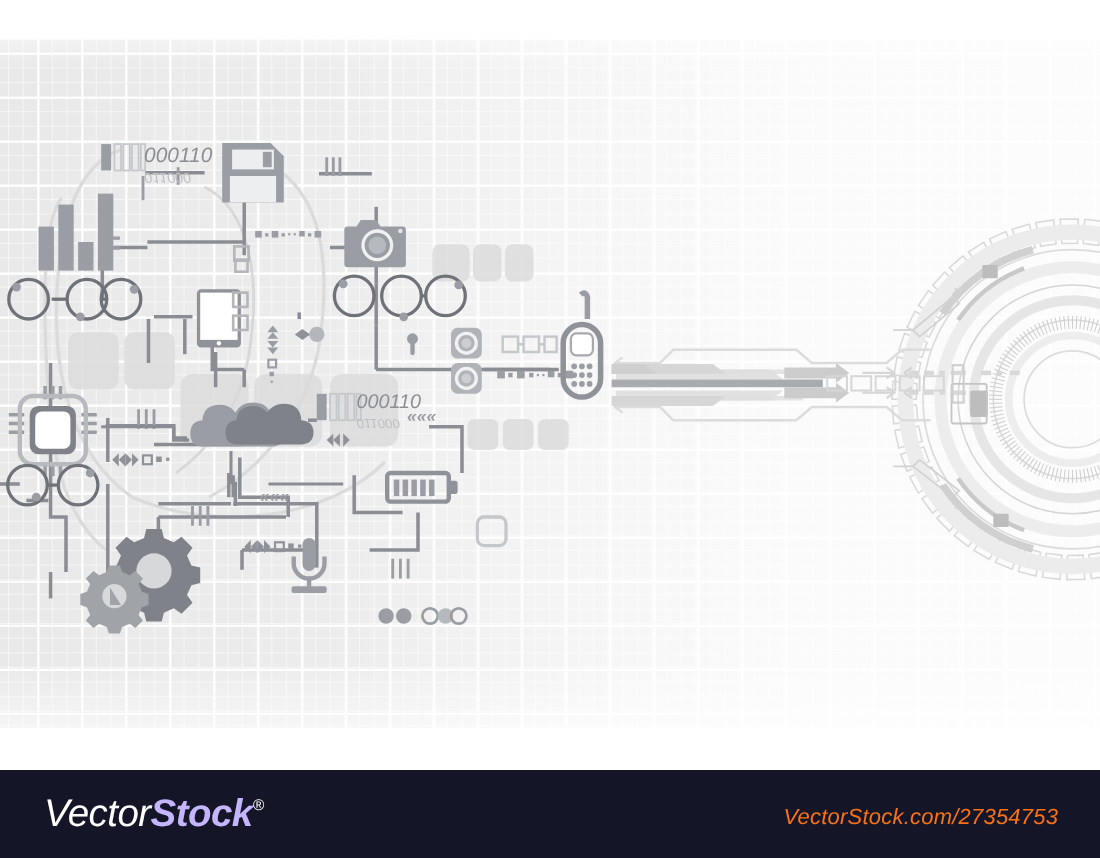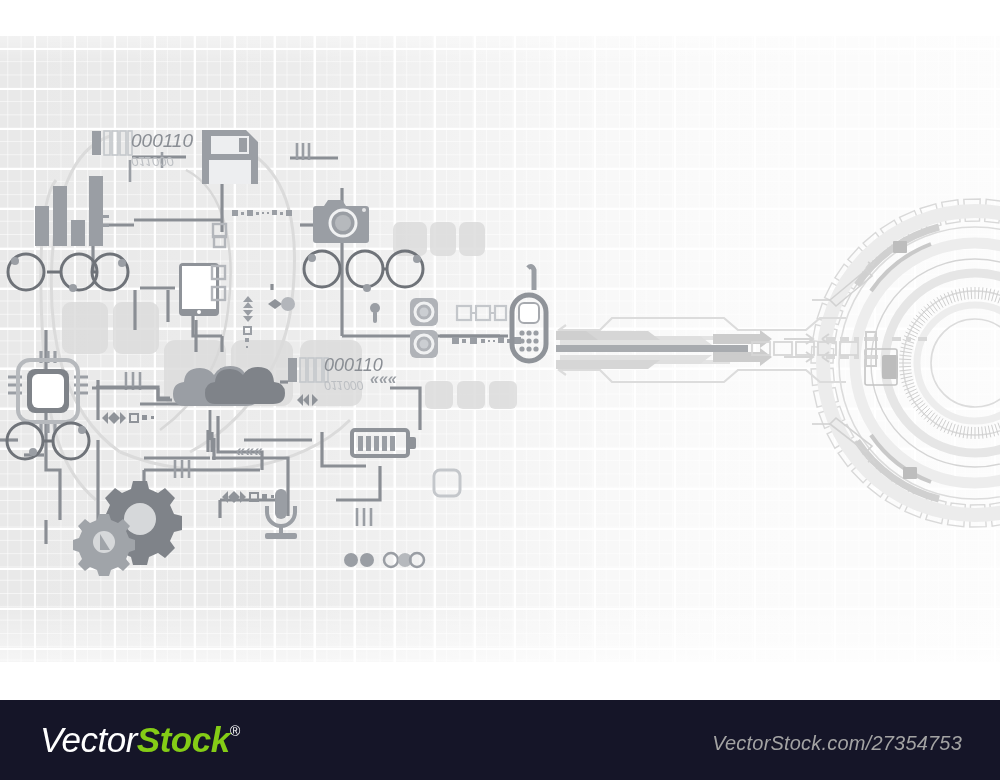--- a/index.html
+++ b/index.html
@@ -24,23 +24,23 @@
   #bg-fade-right{position:absolute;left:0;top:0;width:1000px;height:700px;
     background:linear-gradient(to right, rgba(255,255,255,0) 0%, rgba(255,255,255,.15) 30%, rgba(255,255,255,.62) 55%, rgba(255,255,255,.80) 72%, rgba(255,255,255,.86) 100%);z-index:2;}
   #bg-fade-vert{position:absolute;left:0;top:0;width:1000px;height:700px;
     background:linear-gradient(to bottom, rgba(255,255,255,.95) 0%, rgba(255,255,255,0) 9%, rgba(255,255,255,0) 86%, rgba(255,255,255,.92) 100%);z-index:2;}
   #bg-white-bottom{position:absolute;left:0;top:662px;width:1000px;height:38px;background:#ffffff;z-index:3;}
   svg.layer{position:absolute;left:0;top:0;width:1000px;height:700px;z-index:4;}
   
   #footer{position:absolute;left:0;top:700px;width:1000px;height:100px;background:#151528;z-index:9;}
   #logo-wrap{position:absolute;left:40px;top:21px;display:flex;align-items:flex-start;}
   #logo-vector{color:#ffffff;font-size:35px;font-weight:300;letter-spacing:-0.5px;line-height:38px;}
-  #logo-stock{color:#84cc16;font-size:35px;font-weight:bold;letter-spacing:-0.5px;line-height:38px;}
+  #logo-stock{color:#c4b5fd;font-size:35px;font-weight:bold;letter-spacing:-0.5px;line-height:38px;}
   #logo-reg{color:#ffffff;font-size:14px;line-height:18px;margin-top:1px;}
-  #footer-url{position:absolute;right:38px;top:32px;color:#a3a3a3;font-size:20px;letter-spacing:0.2px;}
+  #footer-url{position:absolute;right:38px;top:32px;color:#f97316;font-size:20px;letter-spacing:0.2px;}
 </style>
 </head>
 <body>
 
 <div id="stage">
 
   <div id="bg-grid"></div>
   <div id="bg-fade-right"></div>
   <div id="bg-fade-vert"></div>
   <div id="bg-white-top"></div>

